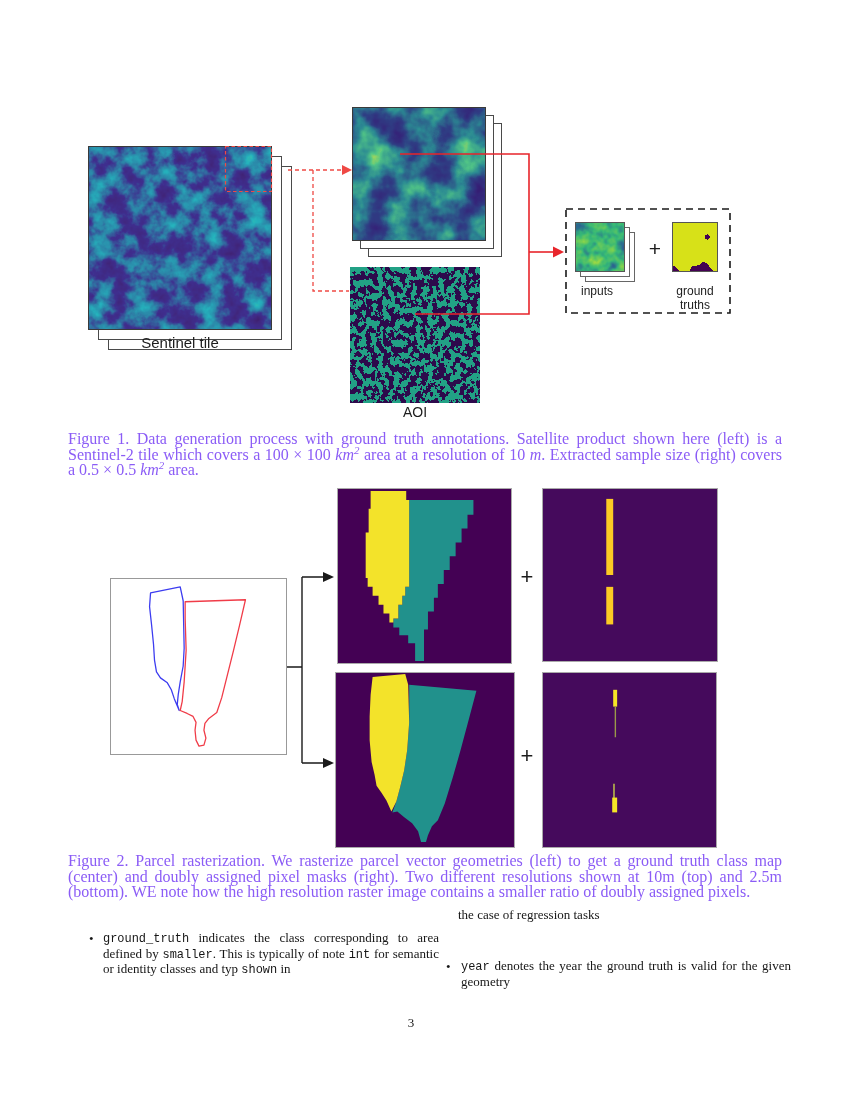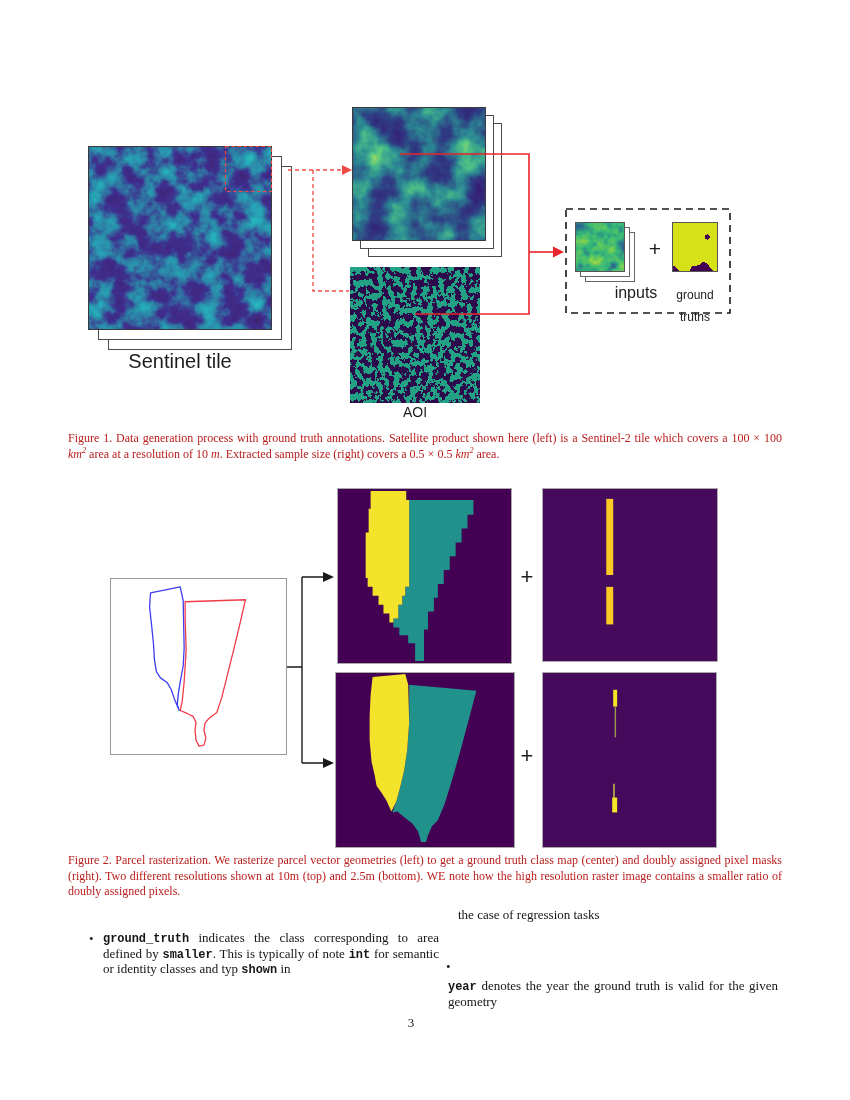--- a/index.html
+++ b/index.html
@@ -15,29 +15,29 @@
   .satborder{border:1px solid #3a3a3a; box-sizing:border-box;}
   .figlabel{
     position:absolute; font-family:"Liberation Sans", sans-serif; color:#1c1c1c;
     text-align:center;
   }
   .plus{
     position:absolute; font-family:"Liberation Sans", sans-serif; color:#1c1c1c;
     text-align:center; font-weight:400;
   }
   .caption{
-    position:absolute; font-size:12px; line-height:15.5px; text-align:justify;
-    color:#b91c1c;
+    position:absolute; font-size:16px; line-height:15.5px; text-align:justify;
+    color:#8b5cf6;
   }
   .bodytext{
     position:absolute; font-size:13px; line-height:14.5px; text-align:justify;
     color:#151515;
   }
   .bullet-dot{position:absolute; font-size:13px; color:#151515;}
-  .mono{font-family:"Liberation Mono", monospace; font-size:0.92em;font-weight:bold;}
+  .mono{font-family:"Liberation Mono", monospace; font-size:0.92em;}
   .ital{font-style:italic;}
   .sup{vertical-align:super; font-size:0.68em; line-height:0;}
   .overlay{position:absolute; left:0; top:0; pointer-events:none; z-index:30;}
   .pageno{position:absolute; font-size:13px; text-align:center; color:#151515;}
   svg{display:block;}
 </style>
 </head>
 <body>
 
 <div class="page">
@@ -51,21 +51,21 @@
         <feColorMatrix type="matrix" values="1 0 0 0 0  1 0 0 0 0  1 0 0 0 0  0 0 0 0 1"></feColorMatrix>
         <feComponentTransfer>
           <feFuncR type="table" tableValues="0.22 0.255 0.247 0.173 0.145 0.306"></feFuncR>
           <feFuncG type="table" tableValues="0.106 0.145 0.184 0.525 0.70 0.81"></feFuncG>
           <feFuncB type="table" tableValues="0.388 0.478 0.561 0.659 0.74 0.604"></feFuncB>
         </feComponentTransfer>
       </filter>
       <rect width="184" height="184" filter="url(#fSat)"></rect>
     </svg>
   </div>
-  <div class="figlabel" style="left:88px; top:350px; width:184px; font-size:20px;">Sentinel tile</div>
+  <div class="figlabel" style="left:88px; top:334px; width:184px; font-size:15px;">Sentinel tile</div>
 
   <div class="frame abs" style="left:368px; top:123px; width:134px; height:134px;"></div>
   <div class="frame abs" style="left:360px; top:115px; width:134px; height:134px;"></div>
   <div class="imgbox satborder" style="left:352px; top:107px; width:134px; height:134px;">
     <svg width="134" height="134" viewBox="0 0 134 134">
       <filter id="fZoom" x="-5%" y="-5%" width="110%" height="110%" color-interpolation-filters="sRGB">
         <feTurbulence type="fractalNoise" baseFrequency="0.03" numOctaves="4" seed="3"></feTurbulence>
         <feColorMatrix type="matrix" values="1 0 0 0 0  1 0 0 0 0  1 0 0 0 0  0 0 0 0 1"></feColorMatrix>
         <feComponentTransfer>
           <feFuncR type="table" tableValues="0.2 0.21 0.184 0.17 0.322 0.91"></feFuncR>
@@ -102,39 +102,39 @@
         <feColorMatrix type="matrix" values="1 0 0 0 0  1 0 0 0 0  1 0 0 0 0  0 0 0 0 1"></feColorMatrix>
         <feComponentTransfer>
           <feFuncR type="table" tableValues="0.23 0.17 0.21 0.48 0.99"></feFuncR>
           <feFuncG type="table" tableValues="0.23 0.43 0.72 0.82 0.91"></feFuncG>
           <feFuncB type="table" tableValues="0.55 0.56 0.47 0.32 0.145"></feFuncB>
         </feComponentTransfer>
       </filter>
       <rect width="50" height="50" filter="url(#fInp)"></rect>
     </svg>
   </div>
-  <div class="figlabel" style="left:604px; top:284px; width:64px; font-size:16px;">inputs</div>
+  <div class="figlabel" style="left:565px; top:284px; width:64px; font-size:12px;">inputs</div>
 
   <div class="plus" style="left:643px; top:237px; width:24px; font-size:21px;">+</div>
 
   <div class="imgbox" style="left:672px; top:222px; width:46px; height:50px; border:1px solid #555; box-sizing:border-box;">
     <svg width="46" height="50" viewBox="0 0 46 50">
       <filter id="fGt" x="-10%" y="-10%" width="120%" height="120%" color-interpolation-filters="sRGB">
         <feTurbulence type="fractalNoise" baseFrequency="0.05" numOctaves="2" seed="2"></feTurbulence>
         <feColorMatrix type="matrix" values="1 0 0 0 0  1 0 0 0 0  1 0 0 0 0  0 0 0 0 1"></feColorMatrix>
         <feComponentTransfer>
           <feFuncR type="discrete" tableValues="0.267 0.847 0.847"></feFuncR>
           <feFuncG type="discrete" tableValues="0.004 0.886 0.886"></feFuncG>
           <feFuncB type="discrete" tableValues="0.329 0.098 0.098"></feFuncB>
         </feComponentTransfer>
       </filter>
       <rect width="46" height="50" filter="url(#fGt)"></rect>
     </svg>
   </div>
-  <div class="figlabel" style="left:666px; top:284px; width:58px; font-size:12px; line-height:22px;">ground truths</div>
+  <div class="figlabel" style="left:666px; top:284px; width:58px; font-size:12px; line-height:14px;">ground truths</div>
 
   <div class="caption" style="left:68px; top:431px; width:714px;"><span>Figure 1. Data generation process with ground truth annotations.  Satellite product shown here (left) is a Sentinel-2 tile which covers a </span><span>100 × 100 </span><span class="ital">km</span><span class="ital sup">2</span><span> area at a resolution of 10 </span><span class="ital">m</span><span>. Extracted sample size (right) covers a 0.5 × 0.5 </span><span class="ital">km</span><span class="ital sup">2</span><span> area.</span></div>
 
   <div class="imgbox" style="left:110px; top:578px; width:177px; height:177px; border:1px solid #999; box-sizing:border-box; background:#fff;">
     <svg width="175" height="175" viewBox="0 0 177 177">
       <path d="M40,14 L70,8 L73,22 L74,70 L73,88 L70,104 L68,117 L67,127 L69,133 L64,121 L61,112 L57,105 L50,100 L46,94 L44,82 L43,66 L41,46 L39,28 Z" fill="none" stroke="#3c3cf0" stroke-width="1.3" stroke-linejoin="round"></path>
       <path d="M75,23 L136,21 L130,47 L124,72 L118,96 L112,120 L107,135 L99,141 L95,146 L94,153 L96,161 L94,168 L89,169 L86,163 L85,153 L86,145 L83,139 L77,136 L70,133 L72,124 L74,104 L76,72 L75,40 Z" fill="none" stroke="#f03c48" stroke-width="1.3" stroke-linejoin="round"></path>
     </svg>
   </div>
 
@@ -176,21 +176,21 @@
   <div class="plus" style="left:516px; top:743px; width:22px; font-size:22px;">+</div>
 
   <div class="caption" style="left:68px; top:853px; width:714px;"><span>Figure 2. Parcel rasterization. We rasterize parcel vector geometries (left) to get a ground truth class map (center) and doubly assigned pixel masks (right).  Two different resolutions shown at 10m (top) and 2.5m (bottom).  WE note how the high resolution raster image contains a smaller ratio of doubly assigned pixels.</span></div>
 
   <div class="bullet-dot" style="left:89px; top:931px;">•</div>
   <div class="bodytext" style="left:103px; top:931px; width:336px;"><span class="mono">ground_truth</span><span> indicates the class corresponding to area defined by </span><span class="mono">smaller</span><span>. This is typically of note </span><span class="mono">int</span><span> for semantic or identity classes and typ </span><span class="mono">shown</span><span> in</span></div>
 
   <div class="bodytext" style="left:458px; top:908px; width:332px; text-align:left;">the case of regression tasks</div>
 
   <div class="bullet-dot" style="left:446px; top:959px;">•</div>
-  <div class="bodytext" style="left:448px; top:959px; width:330px;margin-top:20px;"><span class="mono">year</span><span> denotes the year the ground truth is valid for the given geometry</span></div>
+  <div class="bodytext" style="left:461px; top:959px; width:330px;"><span class="mono">year</span><span> denotes the year the ground truth is valid for the given geometry</span></div>
 
   <div class="pageno" style="left:396px; top:1015px; width:30px;">3</div>
 
   <svg class="overlay" width="850" height="1100" viewBox="0 0 850 1100">
 
     <rect x="225.5" y="146.5" width="46" height="45" fill="none" stroke="#ef4944" stroke-width="1.2" stroke-dasharray="3.5 2.5"></rect>
 
     <path d="M288,170 L343,170" fill="none" stroke="#ef4944" stroke-width="1.3" stroke-dasharray="4 3"></path>
     <polygon points="352,170 342,165 342,175" fill="#ef4944"></polygon>
 

